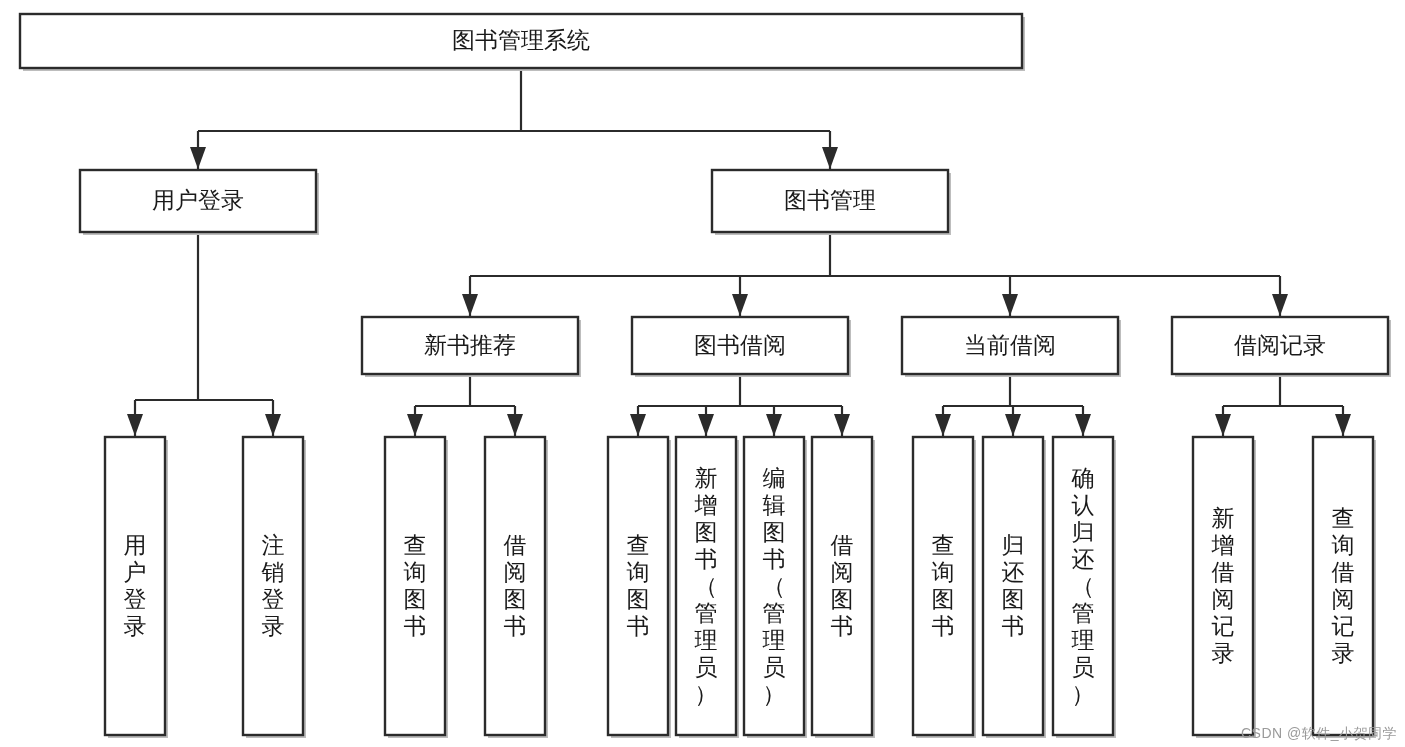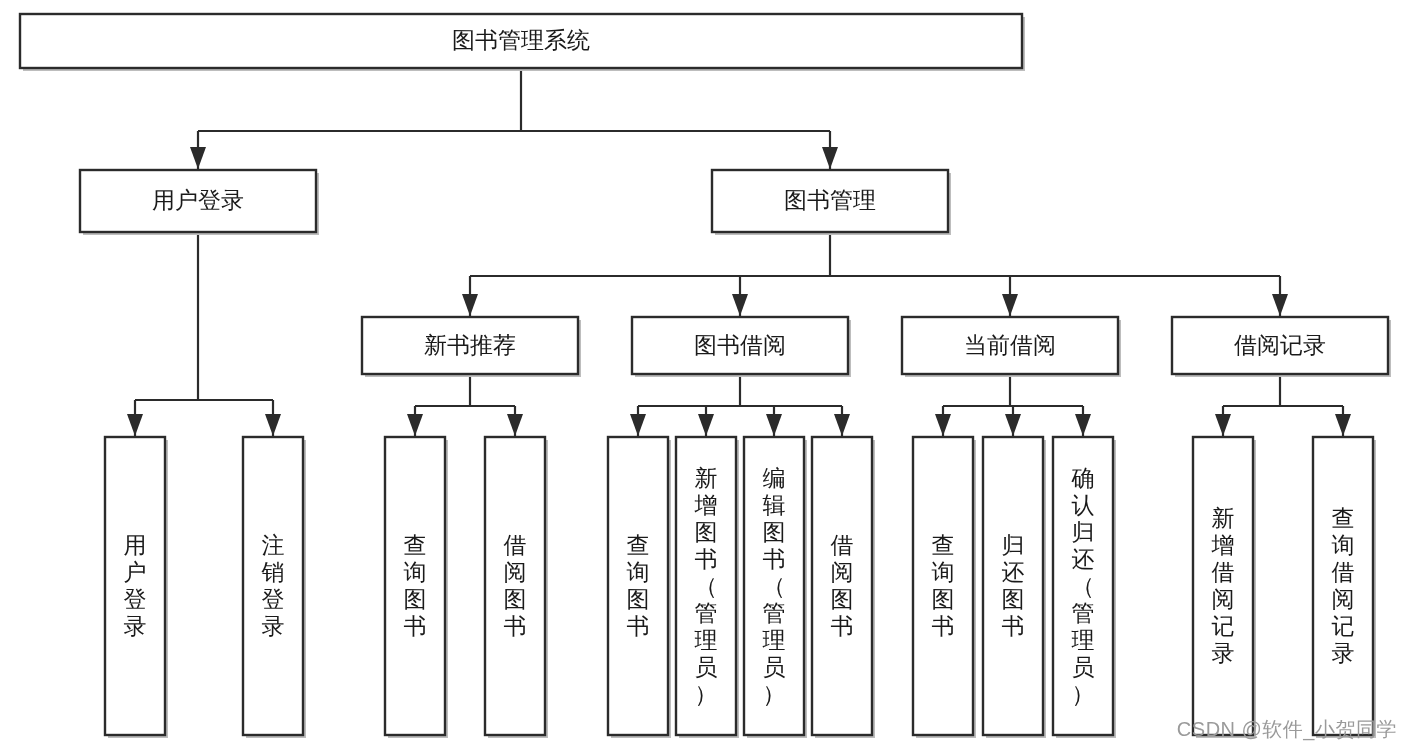--- a/index.html
+++ b/index.html
@@ -58,21 +58,21 @@
     font-family: "Liberation Sans", sans-serif;
     font-size: 23px;
     fill: #1a1a1a;
     text-anchor: middle;
   }
   .watermark {
     position: absolute;
     right: 8px;
     bottom: 4px;
     font-family: "Liberation Sans", sans-serif;
-    font-size: 20px;
+    font-size: 14px;
     color: #9a9a9a;
     letter-spacing: 0.5px;
     white-space: nowrap;
     user-select: none;
   }
 </style>
 </head>
 <body>
 
 <div id="diagram-root">

